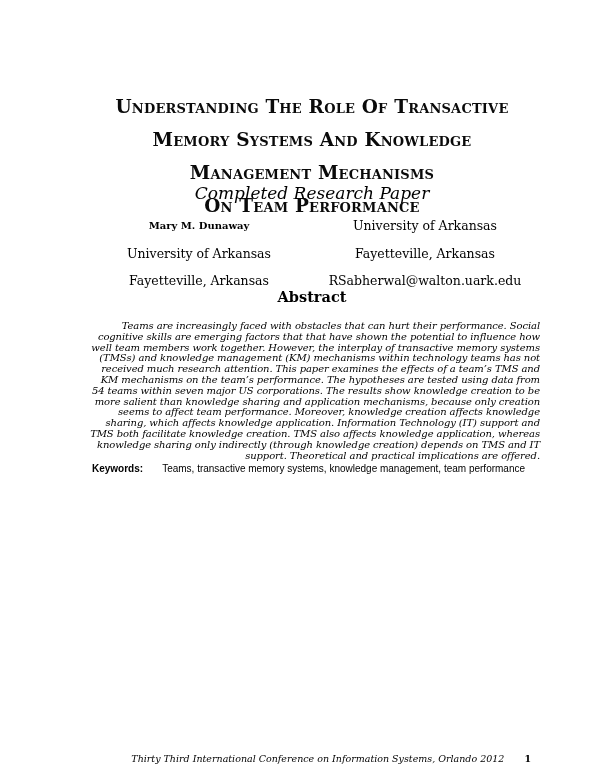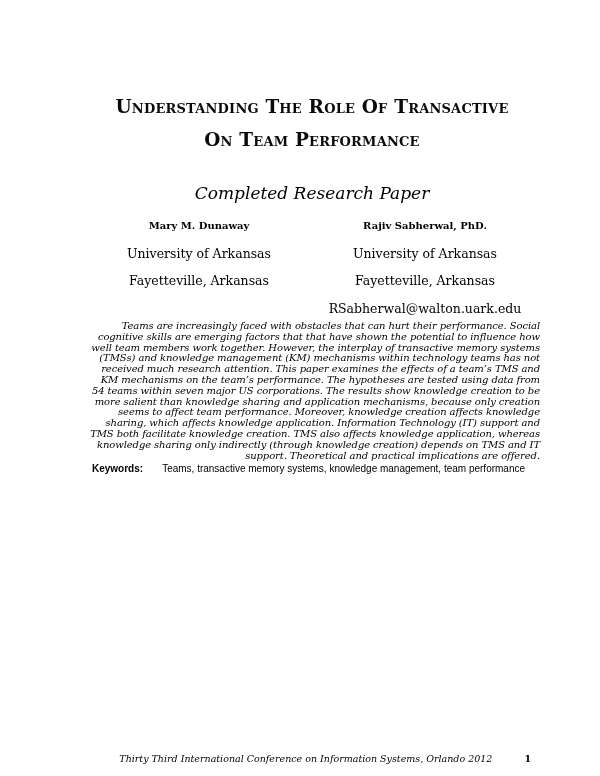--- a/index.html
+++ b/index.html
@@ -91,57 +91,59 @@
     margin-right: 7px;
   }
   .footer {
     position: absolute;
     top: 729px;
     left: 68px;
     right: 69px;
     display: flex;
     justify-content: flex-end;
     align-items: baseline;
-    gap: 20px;
+    gap: 8px;
   }
   .footer-conference {
     font-style: italic;
     font-size: 9.5px;
   }
   .footer-page-number {
     font-weight: bold;
     font-size: 9.5px;
   }
 </style>
 </head>
 <body>
 
 <div class="page">
 
   <div class="title-block">
     <div class="title-line">Understanding The Role Of Transactive</div>
+    <div class="title-line">Memory Systems And Knowledge</div>
+    <div class="title-line">Management Mechanisms</div>
     <div class="title-line">On Team Performance</div>
   </div>
 
   <div class="subtitle">Completed Research Paper</div>
 
   <div class="authors">
     <div class="author-col">
       <div class="author-name">Mary M. Dunaway</div>
       <div class="author-line">University of Arkansas</div>
       <div class="author-line">Fayetteville, Arkansas</div>
     </div>
     <div class="author-col">
-      <div class="author-name">Rajiv Sabherwal, PhD.</div>
       <div class="author-line">University of Arkansas</div>
       <div class="author-line">Fayetteville, Arkansas</div>
       <div class="author-line">RSabherwal@walton.uark.edu</div>
     </div>
   </div>
 
+  <div class="abstract-heading">Abstract</div>
 
   <div class="abstract-body">Teams are increasingly faced with obstacles that can hurt their performance. Social cognitive skills are emerging factors that that have shown the potential to influence how well team members work together. However, the interplay of transactive memory systems (TMSs) and knowledge management (KM) mechanisms within technology teams has not received much research attention. This paper examines the effects of a team’s TMS and KM mechanisms on the team’s performance. The hypotheses are tested using data from 54 teams within seven major US corporations. The results show knowledge creation to be more salient than knowledge sharing and application mechanisms, because only creation seems to affect team performance. Moreover, knowledge creation affects knowledge sharing, which affects knowledge application. Information Technology (IT) support and TMS both facilitate knowledge creation. TMS also affects knowledge application, whereas knowledge sharing only indirectly (through knowledge creation) depends on TMS and IT support. Theoretical and practical implications are offered.</div>
 
   <div class="keywords">
     <span class="keywords-label">Keywords:</span><span>Teams, transactive memory systems, knowledge management, team performance</span>
   </div>
 
   <div class="footer">
     <span class="footer-conference">Thirty Third International Conference on Information Systems, Orlando 2012</span>
     <span class="footer-page-number">1</span>

